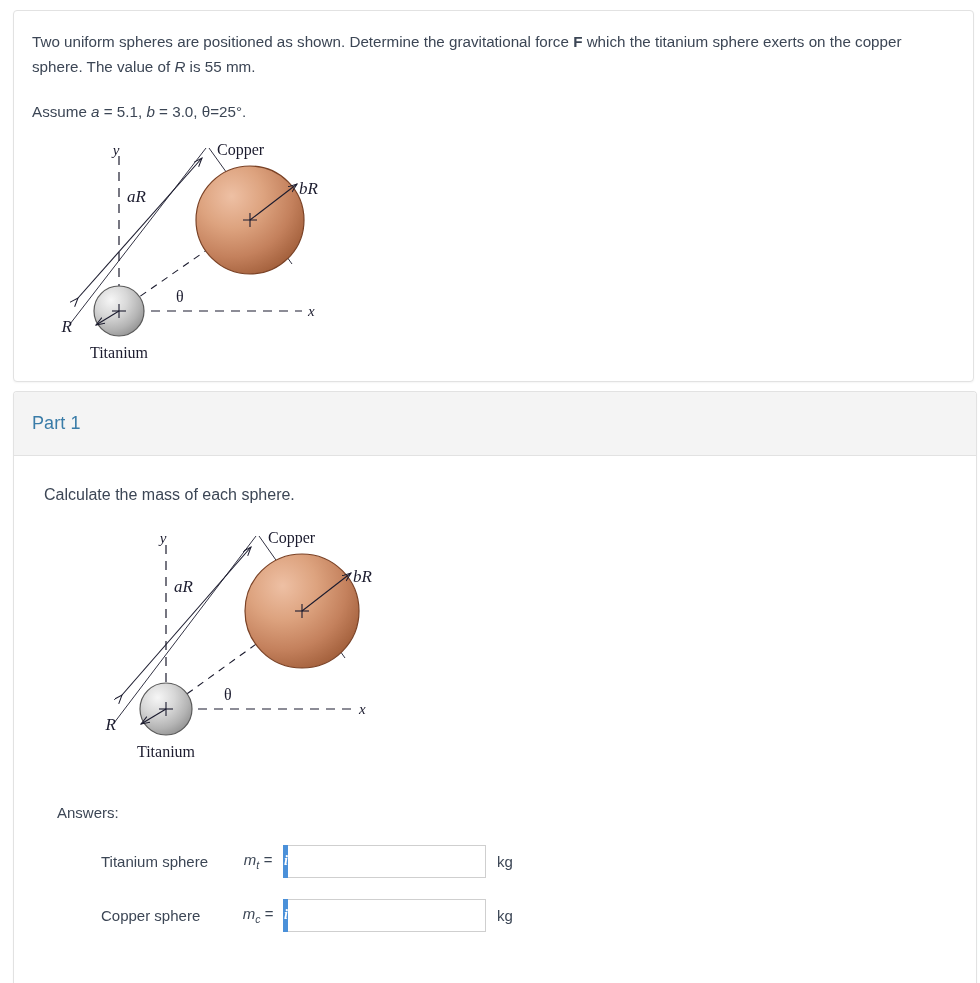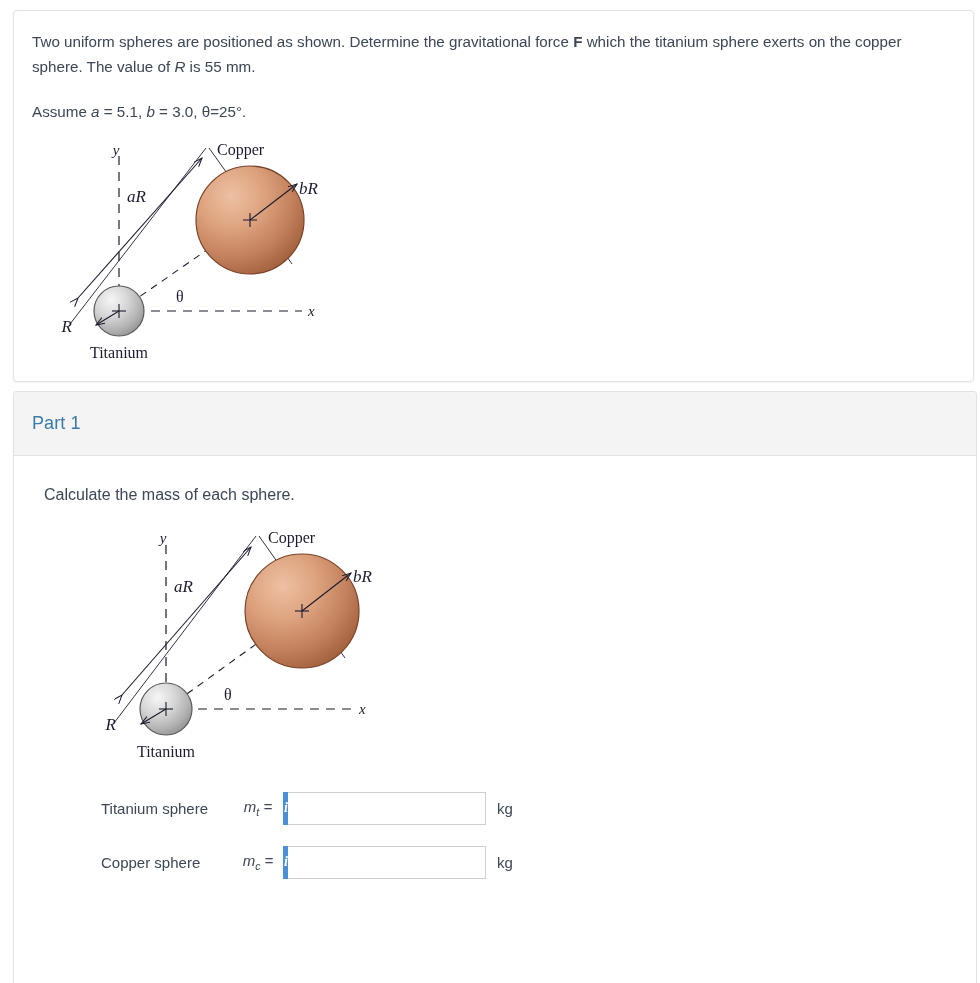--- a/index.html
+++ b/index.html
@@ -286,20 +286,21 @@
         <text class="fig-label" x="67" y="20" font-size="15" font-style="italic" text-anchor="middle">y</text>
         <text class="fig-label" x="263" y="191" font-size="15" font-style="italic">x</text>
         <text class="fig-label" x="78" y="69" font-size="17" font-style="italic">aR</text>
         <text class="fig-label" x="257" y="59" font-size="17" font-style="italic">bR</text>
         <text class="fig-label" x="20" y="207" font-size="17" font-style="italic" text-anchor="end">R</text>
         <text class="fig-label" x="128" y="177" font-size="16">θ</text>
         <text class="fig-label" x="172" y="20" font-size="16">Copper</text>
         <text class="fig-label" x="70" y="234" font-size="16" text-anchor="middle">Titanium</text>
       </svg>
 
+      <div class="answers-label">Answers:</div>
 
       <div class="answer-rows">
 
         <div class="answer-row">
           <span class="ans-name">Titanium sphere</span>
           <span class="ans-sym"><span>m</span><sub>t</sub> <span>=</span></span>
           <span class="input-group">
             <span class="info-btn">i</span>
             <input class="ans-input" type="text" value="" style="">
           </span>

